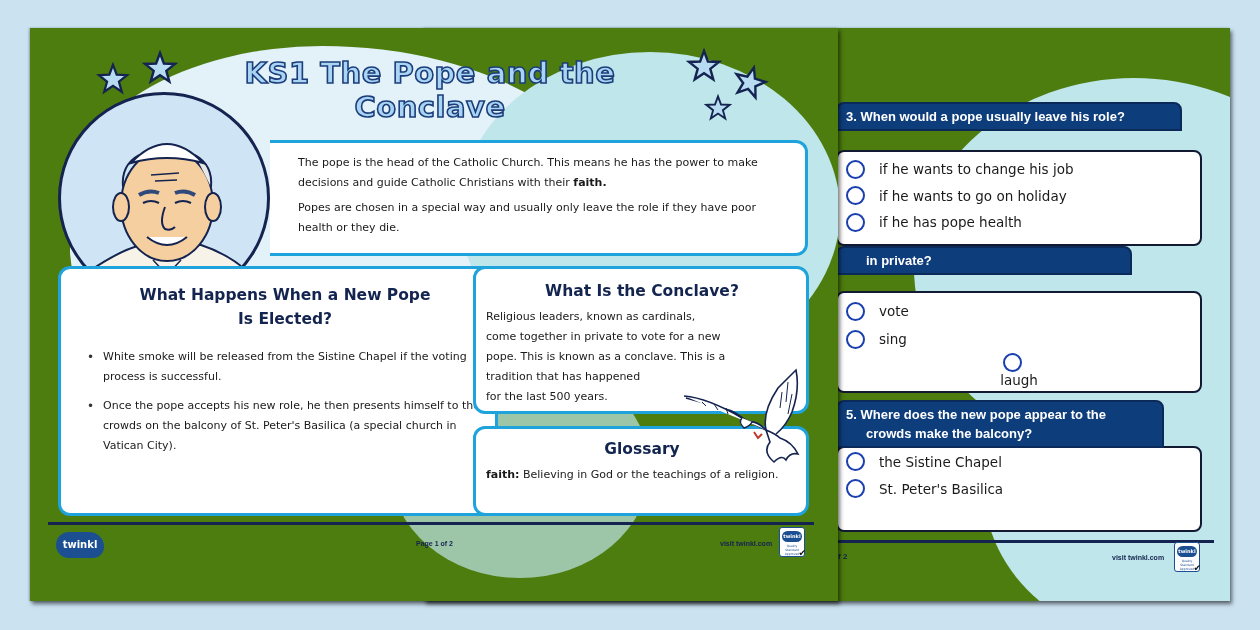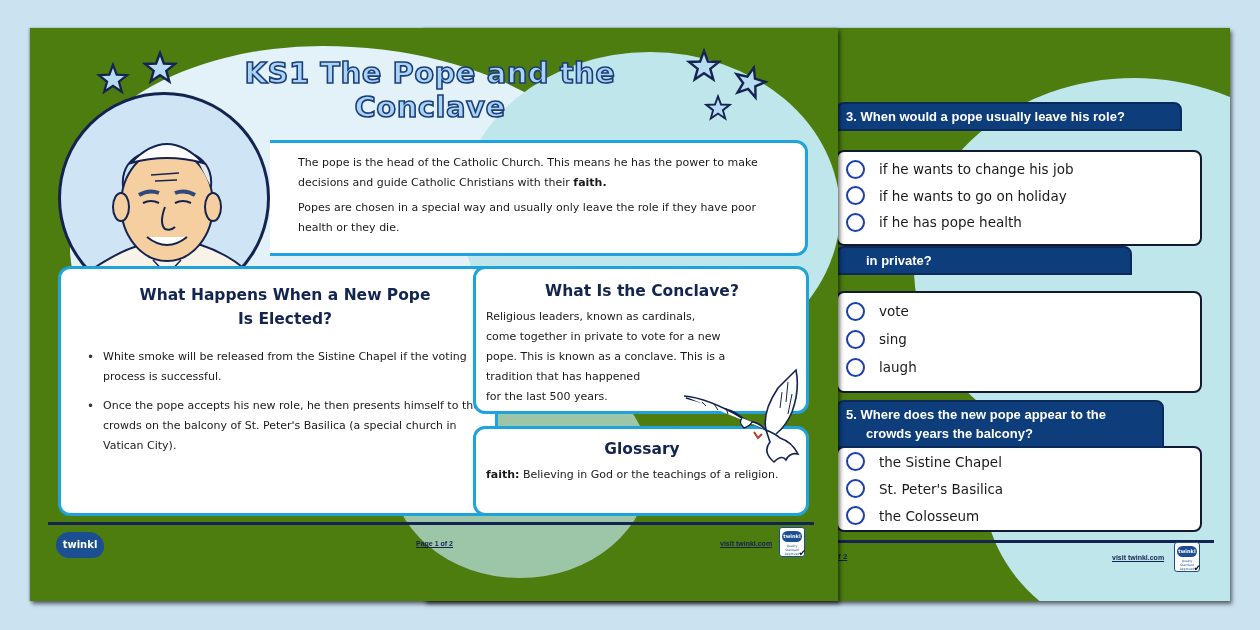--- a/index.html
+++ b/index.html
@@ -89,21 +89,20 @@
 
   .dove { position: absolute; left: 652px; top: 340px; z-index: 5; }
 
   .footer-rule { position: absolute; height: 3px; background: #14234f; }
   .footer-text {
     position: absolute;
     font-family: "Liberation Sans", sans-serif;
     font-weight: bold;
     font-size: 7px;
     color: #14234f;
-    text-decoration: underline;
   }
   .twinkl-logo {
     position: absolute;
     width: 48px; height: 26px;
     background: #1c4f91;
     border-radius: 14px 16px 12px 14px;
     color: #fff;
     font-family: "DejaVu Sans", sans-serif;
     font-weight: bold;
     font-size: 10px;
@@ -188,42 +187,38 @@
   </div>
   <div class="q-opts" style="left:412px; top:263px; width:366px; height:102px;">
     <div class="opt" style="height:28px;">
         <div class="radio"></div>
         <span>vote</span>
       </div>
     <div class="opt" style="height:28px;">
         <div class="radio"></div>
         <span>sing</span>
       </div>
-    <div class="opt" style="height:28px;">
+    <div class="opt" style="height:28px;flex-direction:column;">
         <div class="radio"></div>
         <span>laugh</span>
       </div>
   </div>
 
   <div class="q-head" style="left:412px; top:372px; width:328px;">
     <span>5. Where does the new pope appear to the</span>
-    <span class="indent">crowds years the balcony?</span>
+    <span class="indent">crowds make the balcony?</span>
   </div>
   <div class="q-opts" style="left:412px; top:418px; width:366px; height:86px;">
     <div class="opt" style="height:27px; margin-top:-4px;">
         <div class="radio"></div>
         <span>the Sistine Chapel</span>
       </div>
     <div class="opt" style="height:27px;">
         <div class="radio"></div>
         <span>St. Peter's Basilica</span>
-      </div>
-    <div class="opt" style="height:27px;">
-        <div class="radio"></div>
-        <span>the Colosseum</span>
       </div>
   </div>
 
   <div class="footer-rule" style="left:20px; top:512px; width:770px;"></div>
   <div class="footer-text" style="left:414px; top:524px; font-size:8px;">f 2</div>
   <div class="footer-text" style="left:688px; top:526px;">visit twinkl.com</div>
   <div class="badge" style="left:750px; top:514px;">
     <div class="cloud">twinkl</div>
     <div class="tiny">Quality Standard Approved</div>
     <div class="tick">✔</div>

